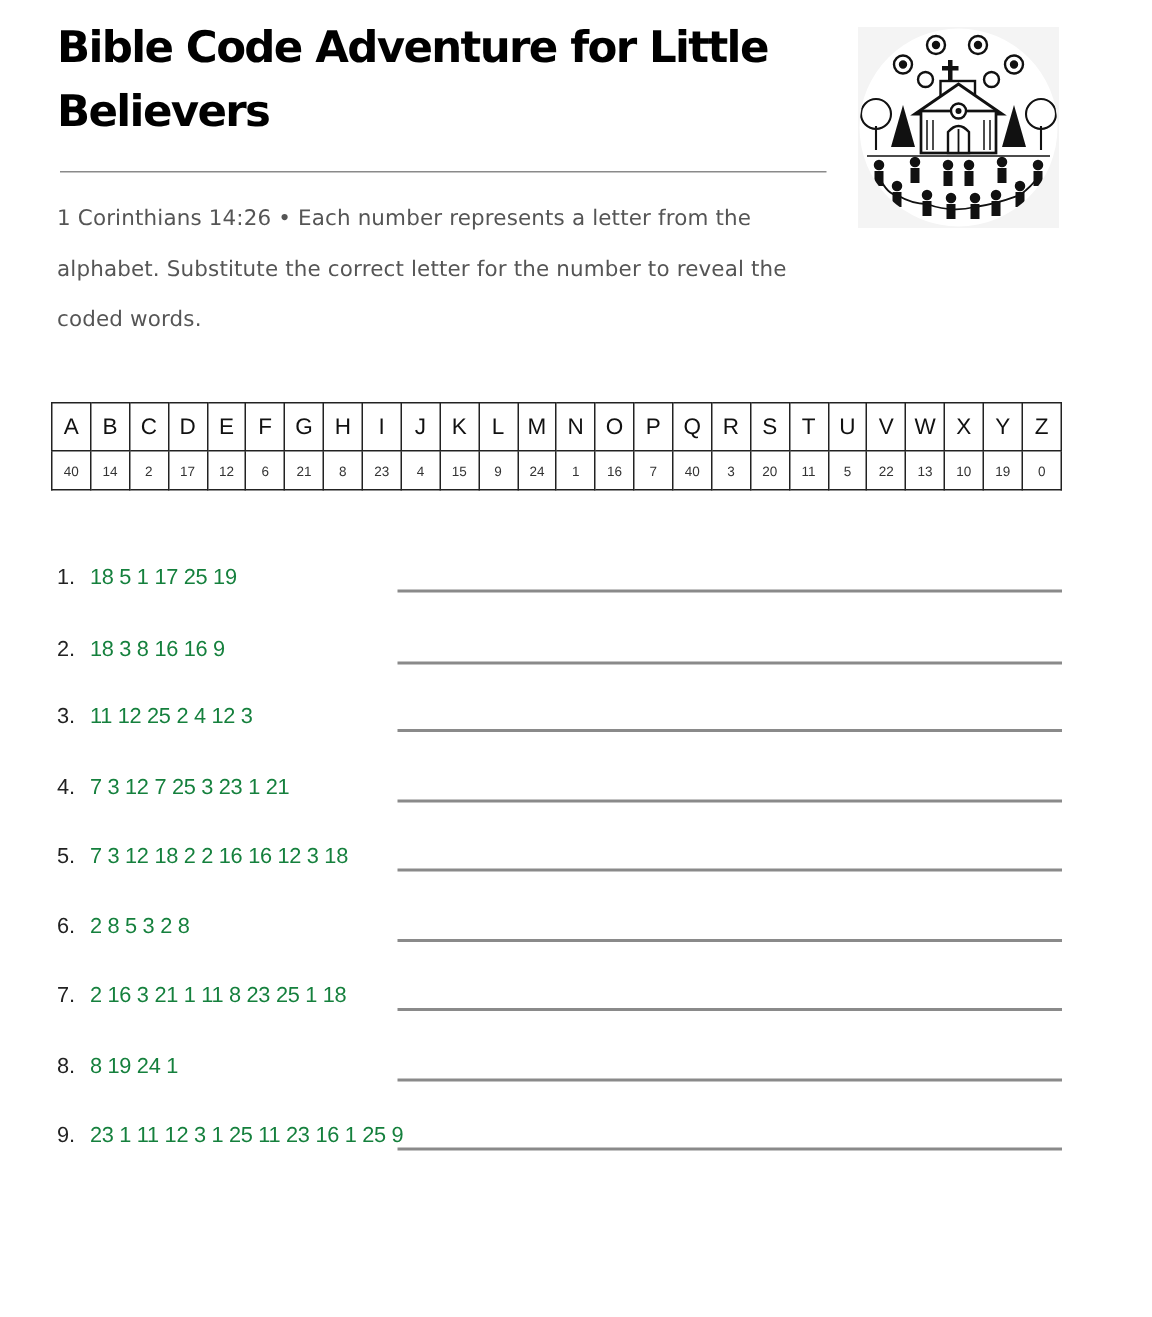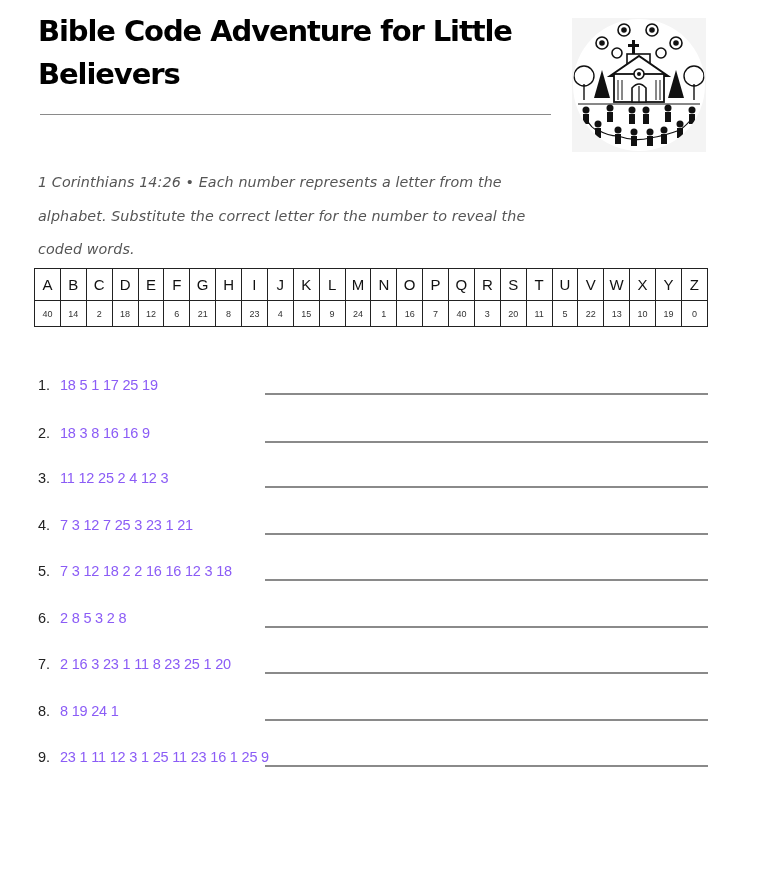--- a/index.html
+++ b/index.html
@@ -11,35 +11,35 @@
     font-family:"DejaVu Sans", sans-serif; font-weight:bold;
     font-size:29px; line-height:43px; letter-spacing:-1.1px; color:#000;
   }
   .divider { position:absolute; left:40px; top:114px; width:511px; height:0; border-top:1.5px solid #8a8a8a; }
 
   .illustration { position:absolute; left:572px; top:18px; width:134px; height:134px; }
 
   .instructions {
     position:absolute; left:38px; top:130px; width:520px;
     font-family:"DejaVu Sans", sans-serif; font-size:14.3px; line-height:33.5px;
-    color:#555; font-style:italic; letter-spacing:0.1px;margin-top:36px;
+    color:#555; letter-spacing:0.1px;
   }
 
   table.cipher {
     position:absolute; left:34px; top:268px; width:674px; height:58px;
     border-collapse:collapse; table-layout:fixed;
   }
   table.cipher td { border:1.3px solid #222; text-align:center; padding:0; }
   table.cipher tr.letters td { height:31px; font-size:15px; color:#111; }
   table.cipher tr.numbers td { height:25px; font-size:9px; color:#333; }
 
   .questions { position:absolute; left:38px; top:0; width:680px; }
   .q { position:absolute; left:0; width:680px; height:30px; }
   .q .num { position:absolute; left:0; top:0; font-size:14.5px; color:#222; }
-  .q .code { position:absolute; left:22px; top:0; font-size:14.5px; color:#8b5cf6; white-space:nowrap; letter-spacing:-0.2px; }
+  .q .code { position:absolute; left:22px; top:0; font-size:14.5px; color:#15803d; white-space:nowrap; letter-spacing:-0.2px; }
   .q .line { position:absolute; left:227px; top:16px; width:443px; height:0; border-top:2.2px solid #8a8a8a; }
 </style>
 </head>
 <body>
 
 <div class="page">
 
   <div class="title">Bible Code Adventure for Little Believers</div>
   <div class="divider"></div>
 
@@ -153,21 +153,21 @@
       <td>V</td>
       <td>W</td>
       <td>X</td>
       <td>Y</td>
       <td>Z</td>
     </tr>
     <tr class="numbers">
       <td>40</td>
       <td>14</td>
       <td>2</td>
-      <td>18</td>
+      <td>17</td>
       <td>12</td>
       <td>6</td>
       <td>21</td>
       <td>8</td>
       <td>23</td>
       <td>4</td>
       <td>15</td>
       <td>9</td>
       <td>24</td>
       <td>1</td>
@@ -213,21 +213,21 @@
       <span class="code">7 3 12 18 2 2 16 16 12 3 18</span>
       <div class="line"></div>
     </div>
     <div class="q" style="top:610px">
       <span class="num">6.</span>
       <span class="code">2 8 5 3 2 8</span>
       <div class="line"></div>
     </div>
     <div class="q" style="top:656px">
       <span class="num">7.</span>
-      <span class="code">2 16 3 23 1 11 8 23 25 1 20</span>
+      <span class="code">2 16 3 21 1 11 8 23 25 1 18</span>
       <div class="line"></div>
     </div>
     <div class="q" style="top:703px">
       <span class="num">8.</span>
       <span class="code">8 19 24 1</span>
       <div class="line"></div>
     </div>
     <div class="q" style="top:749px">
       <span class="num">9.</span>
       <span class="code">23 1 11 12 3 1 25 11 23 16 1 25 9</span>

